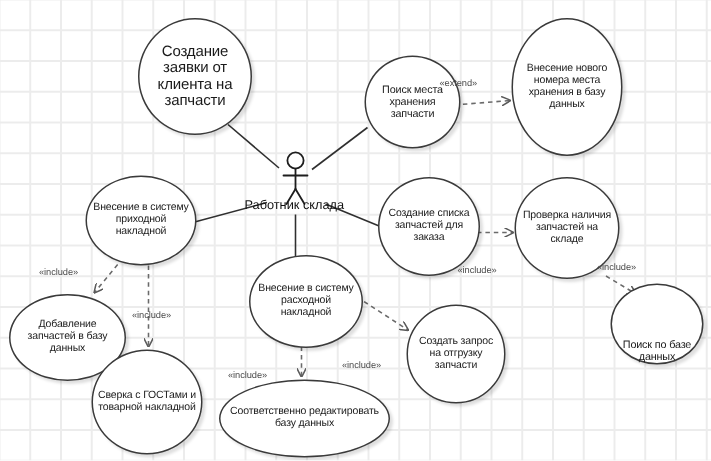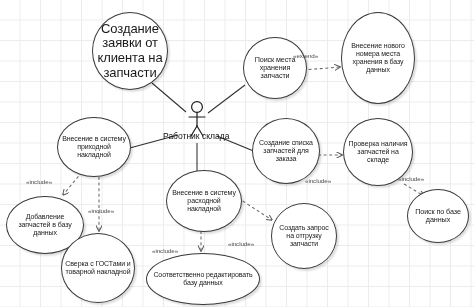--- a/index.html
+++ b/index.html
@@ -100,21 +100,21 @@
       <line x1="197" y1="112.5" x2="197" y2="126"></line>
       <line x1="189" y1="117" x2="205" y2="117"></line>
       <line x1="197" y1="126" x2="191" y2="136"></line>
       <line x1="197" y1="126" x2="203" y2="136"></line>
     </g>
   </svg>
 
   <div class="actor-label" style="left:163px; top:131px;">Работник склада</div>
 
   <div class="usecase" style="left:92px; top:12px; width:76px; height:78px;">
-    <span style="font-size:13px">Создание заявки от клиента на запчасти</span>
+    <span style="font-size:10px">Создание заявки от клиента на запчасти</span>
   </div>
 
   <div class="usecase" style="left:243px; top:37px; width:64px; height:62px;">
     <span style="font-size:7.2px">Поиск места хранения запчасти</span>
   </div>
 
   <div class="usecase" style="left:341px; top:12px; width:74px; height:92px;">
     <span style="font-size:7px">Внесение нового номера места хранения в базу данных</span>
   </div>
 
@@ -143,21 +143,21 @@
   </div>
 
   <div class="usecase" style="left:146px; top:253px; width:114px; height:52px;">
     <span style="font-size:7px">Соответственно редактировать базу данных</span>
   </div>
 
   <div class="usecase" style="left:271px; top:203px; width:66px; height:66px;">
     <span style="font-size:7px">Создать запрос на отгрузку запчасти</span>
   </div>
 
-  <div class="usecase" style="left:407px; top:189px; width:62px; height:54px;">
+  <div class="usecase" style="left:407px; top:189px; width:62px; height:54px;align-items:flex-end;">
     <span style="font-size:7.2px">Поиск по базе данных</span>
   </div>
 
   <div class="stereotype" style="left:293px; top:52px;">«extend»</div>
   <div class="stereotype" style="left:26px; top:178px;">«include»</div>
   <div class="stereotype" style="left:88px; top:207px;">«include»</div>
   <div class="stereotype" style="left:305px; top:177px;">«include»</div>
   <div class="stereotype" style="left:398px; top:175px;">«include»</div>
   <div class="stereotype" style="left:152px; top:247px;">«include»</div>
   <div class="stereotype" style="left:228px; top:240px;">«include»</div>

